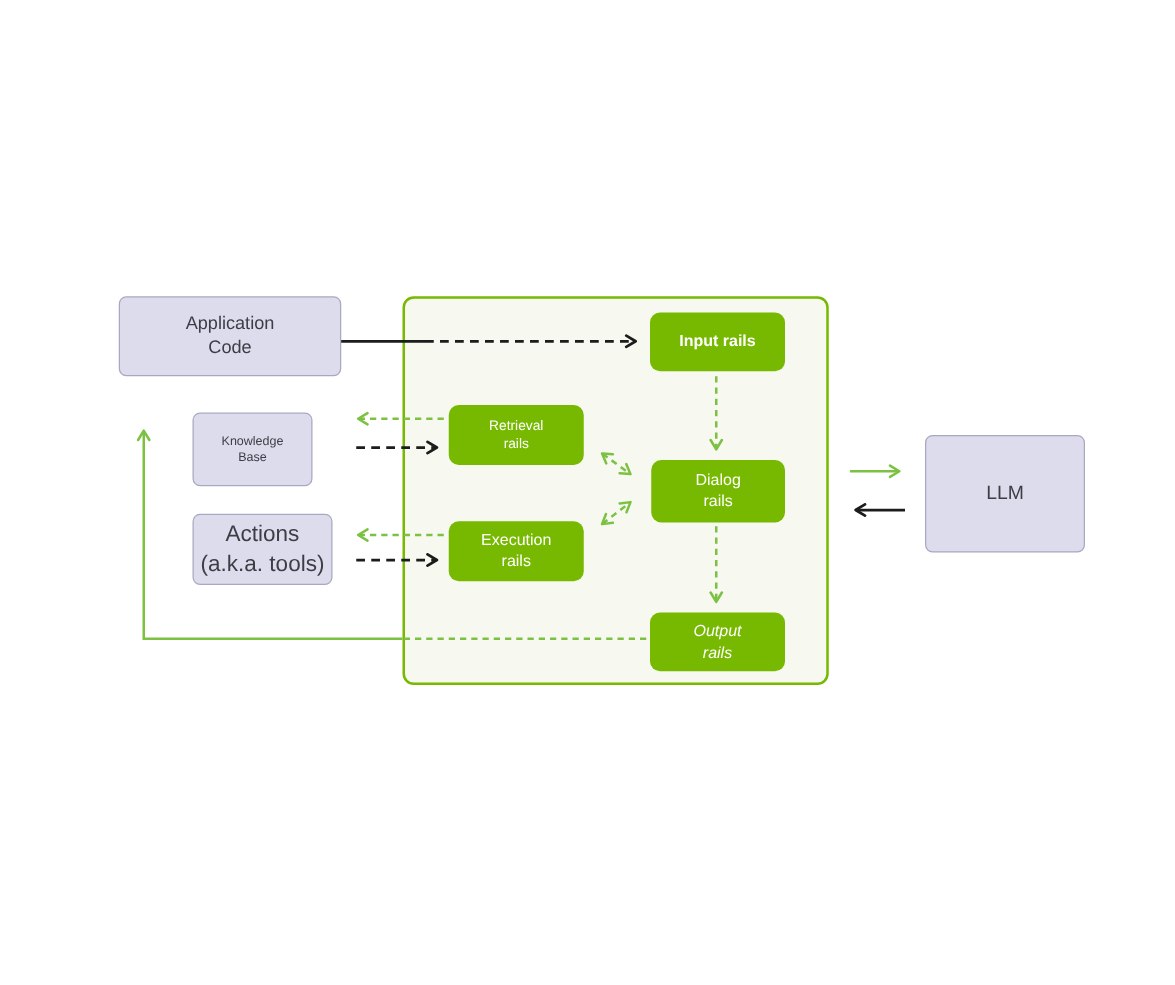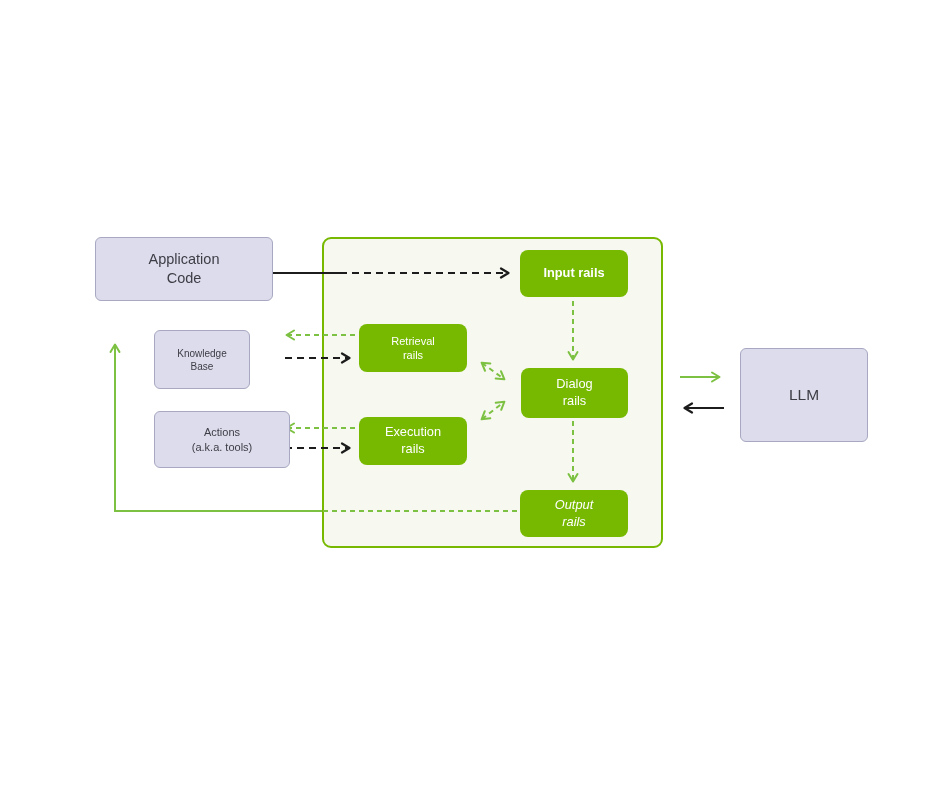--- a/index.html
+++ b/index.html
@@ -59,21 +59,21 @@
     border-radius:6px;
     color:var(--box-text-dark);
   }
   .green{
     background:var(--green-box);
     border-radius:8px;
     color:var(--box-text-light);
   }
   .b-appcode{left:95px;top:237px;width:178px;height:64px;font-size:14.5px;}
   .b-kb{left:154px;top:330px;width:96px;height:59px;font-size:10px;}
-  .b-actions{left:154px;top:411px;width:136px;height:57px;font-size:11px;}
+  .b-actions{left:154px;top:411px;width:112px;height:57px;font-size:18px;}
   .b-llm{left:740px;top:348px;width:128px;height:94px;font-size:15.5px;}
   .b-input{left:520px;top:250px;width:108px;height:47px;font-size:12.8px;font-weight:bold;}
   .b-retrieval{left:359px;top:324px;width:108px;height:48px;font-size:11px;}
   .b-execution{left:359px;top:417px;width:108px;height:48px;font-size:12.8px;}
   .b-dialog{left:521px;top:368px;width:107px;height:50px;font-size:12.8px;}
   .b-output{left:520px;top:490px;width:108px;height:47px;font-size:12.8px;font-style:italic;}
 
   .ln-black{stroke:var(--black-line);stroke-width:2.2;fill:none;}
   .ln-black-dash{stroke:var(--black-line);stroke-width:2.2;fill:none;stroke-dasharray:7 5;}
   .ln-green{stroke:var(--green-line);stroke-width:2;fill:none;}

